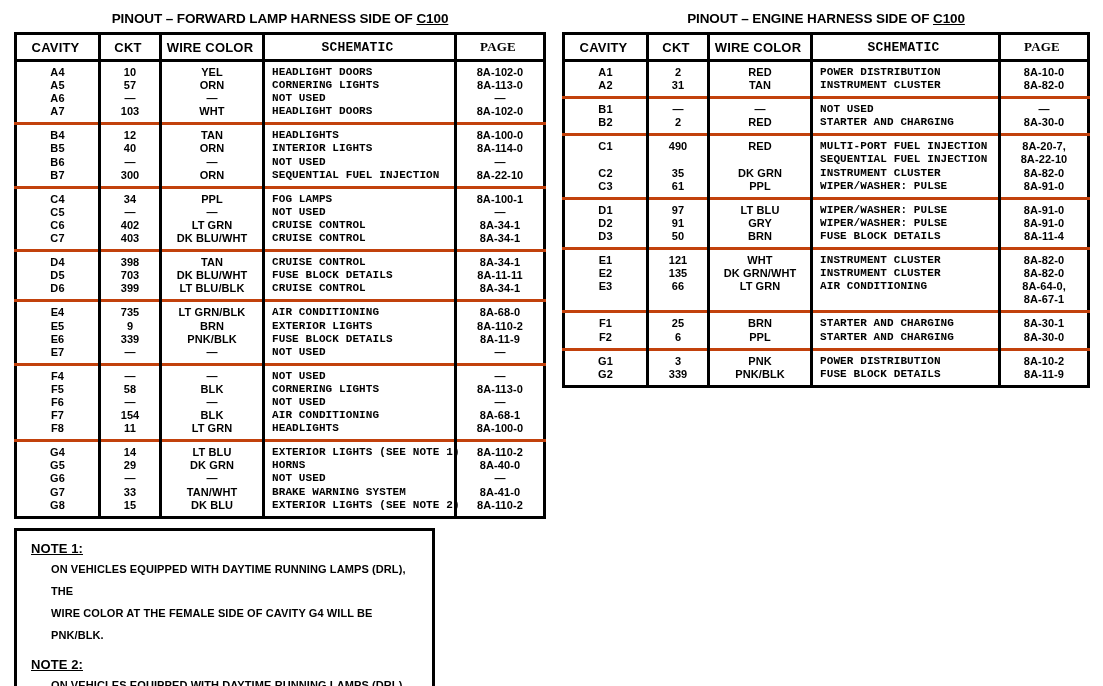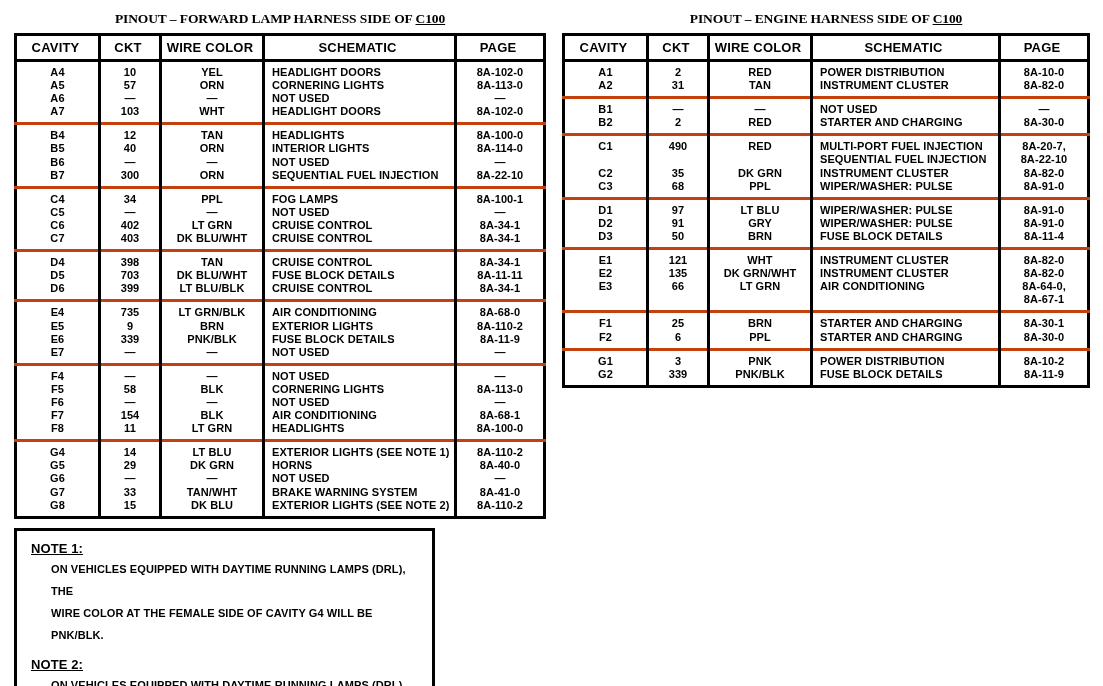--- a/index.html
+++ b/index.html
@@ -18,40 +18,39 @@
   .pinout-block.left{left:14px;width:532px;}
   .pinout-block.right{left:562px;width:528px;}
 
   .block-title{
     text-align:center;
     font-size:13.5px;
     font-weight:bold;
     letter-spacing:-0.1px;
     padding:11px 0 6px 0;
     white-space:nowrap;
-    font-family:Liberation Serif, serif;
   }
   .block-title .u{text-decoration:underline;}
 
   table.pinout{
     border-collapse:collapse;
     width:100%;
     table-layout:fixed;
     border:3px solid #000;
   }
   table.pinout th{
     font-size:13px;
     font-weight:bold;
     text-align:center;
     padding:4px 4px 4px 0;
     border-right:3px solid #000;
     border-bottom:3px solid #000;
     letter-spacing:0.2px;
   }
-  table.pinout th:last-child{border-right:none;}
+  table.pinout th:last-child{border-right:none;font-family:Liberation Serif, serif;}
 
   table.pinout td{
     border-right:3px solid #000;
     vertical-align:top;
     padding:0;
   }
   table.pinout td:last-child{border-right:none;margin-top:28px;}
   tr.group + tr.group td{border-top:3px solid #c2410c;}
 
   .cellstack{padding:4px 0 4px 0;}
@@ -65,21 +64,21 @@
   }
   .c-center .ln{text-align:center;}
   .c-left .ln{text-align:left;padding-left:7px;}
   .c-page .ln{text-align:center;}
   .ln.blank{visibility:hidden;}
 
   
   .col-cavity{width:77px;}
   .col-ckt{width:54px;}
   .col-color{width:96px;}
-  .col-schem{width:auto;}
+  .col-schem{width:auto;font-family:Liberation Mono, monospace;}
   .col-page{width:82px;}
 
   
   .notes-box{
     position:absolute;
     left:14px;top:528px;
     width:421px;
     border:3px solid #000;
     padding:10px 8px 12px 8px;
     box-sizing:border-box;
@@ -502,21 +501,21 @@
                   <div class="ln blank">&nbsp;</div>
                   <div class="ln">C2</div>
                   <div class="ln">C3</div>
                 </div>
               </td>
               <td class="col-ckt">
                 <div class="cellstack c-center">
                   <div class="ln">490</div>
                   <div class="ln blank">&nbsp;</div>
                   <div class="ln">35</div>
-                  <div class="ln">68</div>
+                  <div class="ln">61</div>
                 </div>
               </td>
               <td class="col-color">
                 <div class="cellstack c-center">
                   <div class="ln">RED</div>
                   <div class="ln blank">&nbsp;</div>
                   <div class="ln">DK GRN</div>
                   <div class="ln">PPL</div>
                 </div>
               </td>

